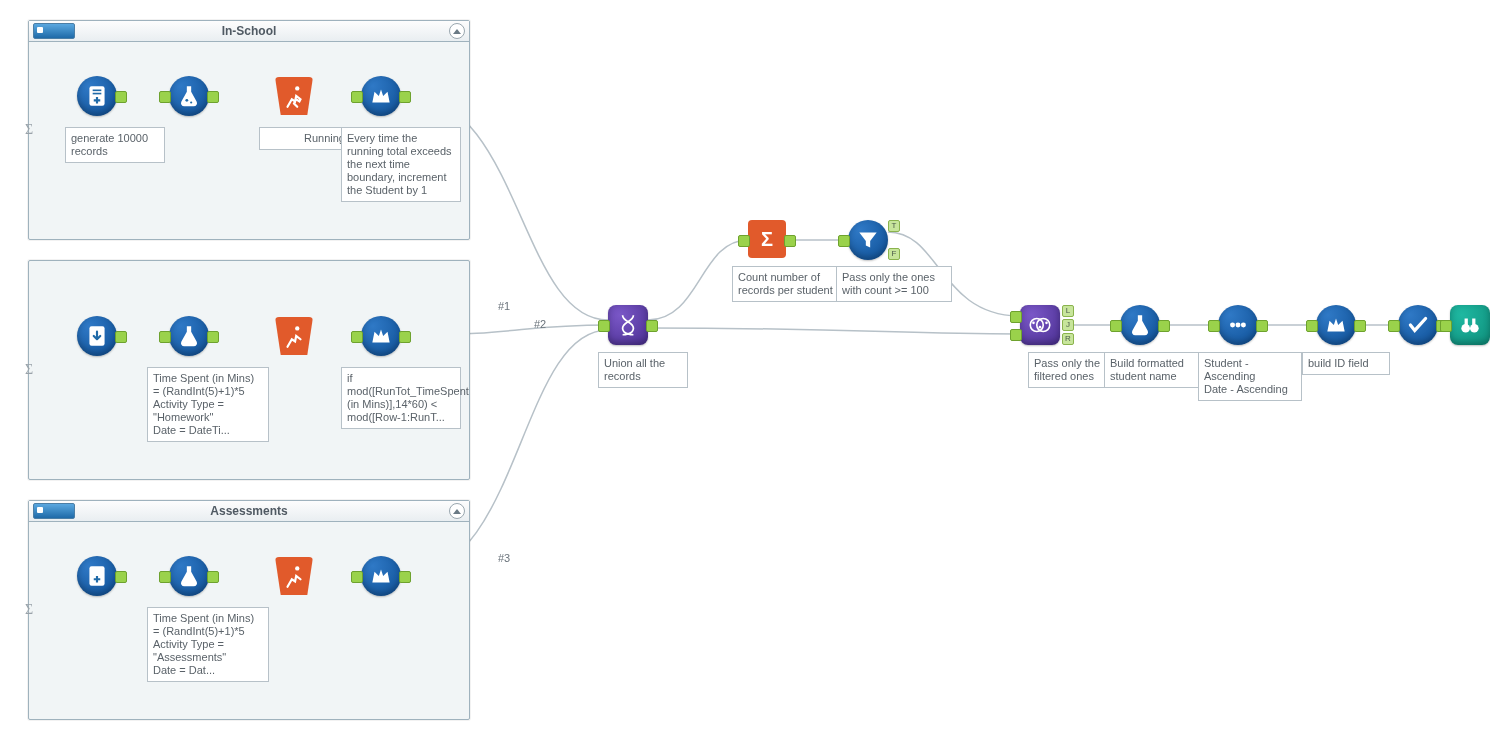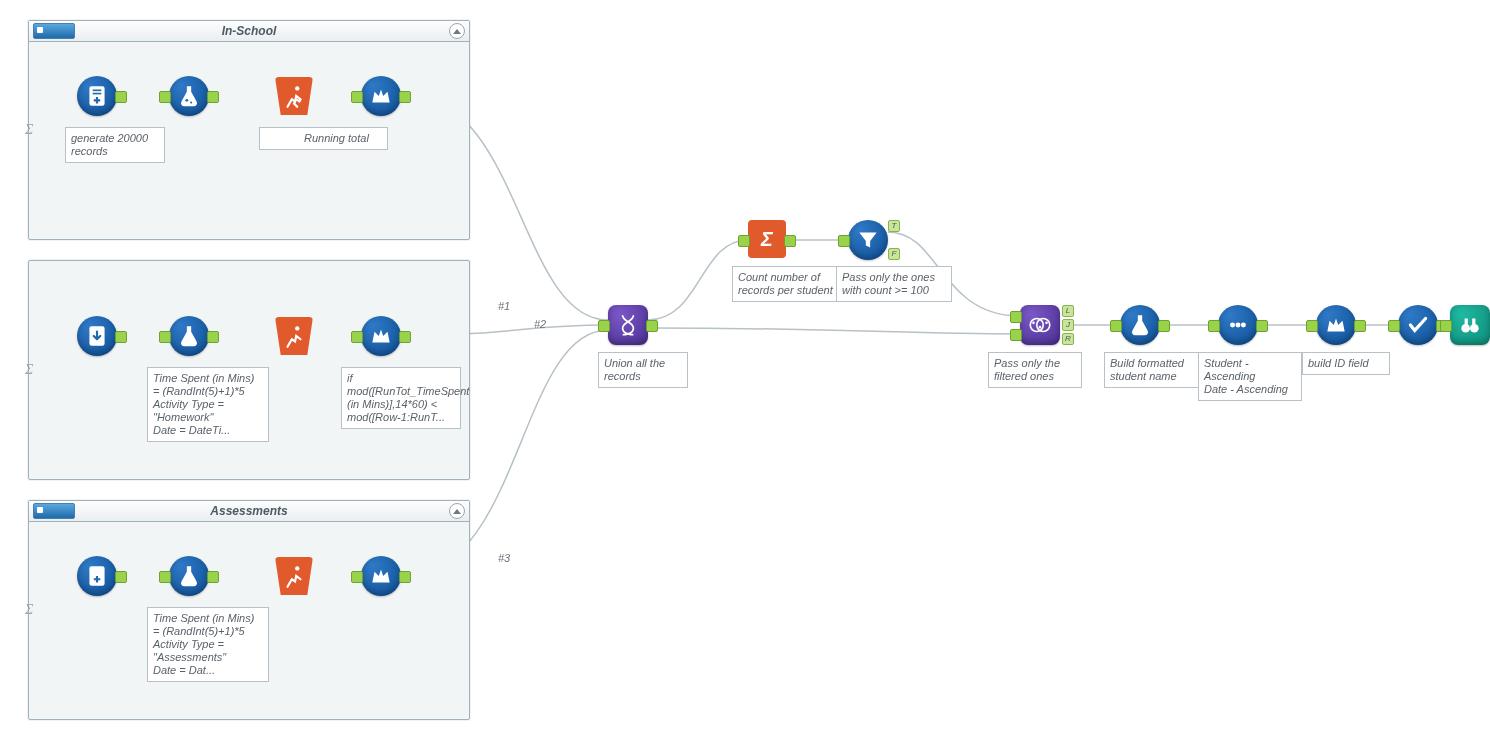--- a/index.html
+++ b/index.html
@@ -1,16 +1,16 @@
 <!DOCTYPE html>
 <html><head>
 <meta charset="utf-8">
 <style>
   html,body{margin:0;padding:0;background:#fff;font-family:"Segoe UI",Tahoma,sans-serif;font-size:11px;color:#555;}
-  #stage{position:relative;width:1490px;height:753px;font-style:italic;}
+  #stage{position:relative;width:1490px;height:753px;}
   svg.wires{position:absolute;left:0;top:0;pointer-events:none;}
 
   
   .container{
     position:absolute;
     background:#f1f5f6;
     border:1px solid #9fb2bd;
     border-radius:2px;
     box-shadow:0 0 0 1px rgba(0,0,0,0.05);
   }
@@ -140,21 +140,21 @@
 
   <div class="tool blue" style="left:48px;top:55px;">
     <div class="port out"></div>
     <svg viewBox="0 0 24 24">
           <rect x="5" y="3" width="14" height="18" rx="2" fill="#fff"></rect>
           <rect x="8" y="6" width="8" height="1.5" fill="#1f6aa8"></rect>
           <rect x="8" y="9" width="8" height="1.5" fill="#1f6aa8"></rect>
           <path d="M11 13h2v2h2v2h-2v2h-2v-2H9v-2h2z" fill="#1f6aa8"></path>
         </svg>
   </div>
-  <div class="lbl" style="left:36px;top:106px;width:88px;">generate 20000 records</div>
+  <div class="lbl" style="left:36px;top:106px;width:88px;">generate 10000 records</div>
 
   <div class="tool blue" style="left:140px;top:55px;">
     <div class="port in"></div>
         <div class="port out"></div>
     <svg viewBox="0 0 24 24">
           <path d="M10 3h4v5l5 9a3 3 0 0 1-2.6 4.5H7.6A3 3 0 0 1 5 17l5-9V3z" fill="#fff"></path>
           <circle cx="10" cy="16" r="1.3" fill="#1f6aa8"></circle>
           <circle cx="14" cy="18" r="1" fill="#1f6aa8"></circle>
         </svg>
   </div>
@@ -169,20 +169,21 @@
   </div>
   <div class="lbl" style="left:230px;top:106px;width:78px;padding-left:44px;">Running total</div>
 
   <div class="tool blue" style="left:332px;top:55px;">
     <div class="port in"></div>
         <div class="port out"></div>
     <svg viewBox="0 0 24 24">
           <path d="M4 18l2-10 4 4 2-6 2 6 4-4 2 10z" fill="#fff"></path>
         </svg>
   </div>
+  <div class="lbl" style="left:312px;top:106px;width:108px;">Every time the running total exceeds the next time boundary, increment the Student by 1</div>
 </div>
 
 <div class="container" style="left:28px;top:260px;width:440px;height:218px;">
   <span class="sigma-badge">Σ</span>
 
   <div class="tool blue" style="left:48px;top:55px;">
     <div class="port out"></div>
     <svg viewBox="0 0 24 24">
           <rect x="5" y="3" width="14" height="18" rx="2" fill="#fff"></rect>
           <path d="M12 8v7m0 0l-3-3m3 3l3-3" stroke="#1f6aa8" stroke-width="2" fill="none" stroke-linecap="round"></path>
@@ -305,21 +306,21 @@
         <span>R</span>
       </div>
   <svg viewBox="0 0 24 24">
         <circle cx="9" cy="12" r="6" fill="none" stroke="#fff" stroke-width="1.5"></circle>
         <circle cx="15" cy="12" r="6" fill="none" stroke="#fff" stroke-width="1.5"></circle>
         <circle cx="6" cy="10" r="1.2" fill="#fff"></circle>
         <circle cx="18" cy="10" r="1.2" fill="#fff"></circle>
         <circle cx="12" cy="14" r="1.2" fill="#fff"></circle>
       </svg>
 </div>
-<div class="lbl" style="left:988px;top:352px;width:82px;">Pass only the filtered ones</div>
+<div class="lbl" style="left:1028px;top:352px;width:82px;">Pass only the filtered ones</div>
 
 <div class="tool blue" style="left:1120px;top:305px;">
   <div class="port in"></div>
       <div class="port out"></div>
   <svg viewBox="0 0 24 24">
         <path d="M10 3h4v5l5 9a3 3 0 0 1-2.6 4.5H7.6A3 3 0 0 1 5 17l5-9V3z" fill="#fff"></path>
       </svg>
 </div>
 <div class="lbl" style="left:1104px;top:352px;width:88px;">Build formatted student name</div>
 

